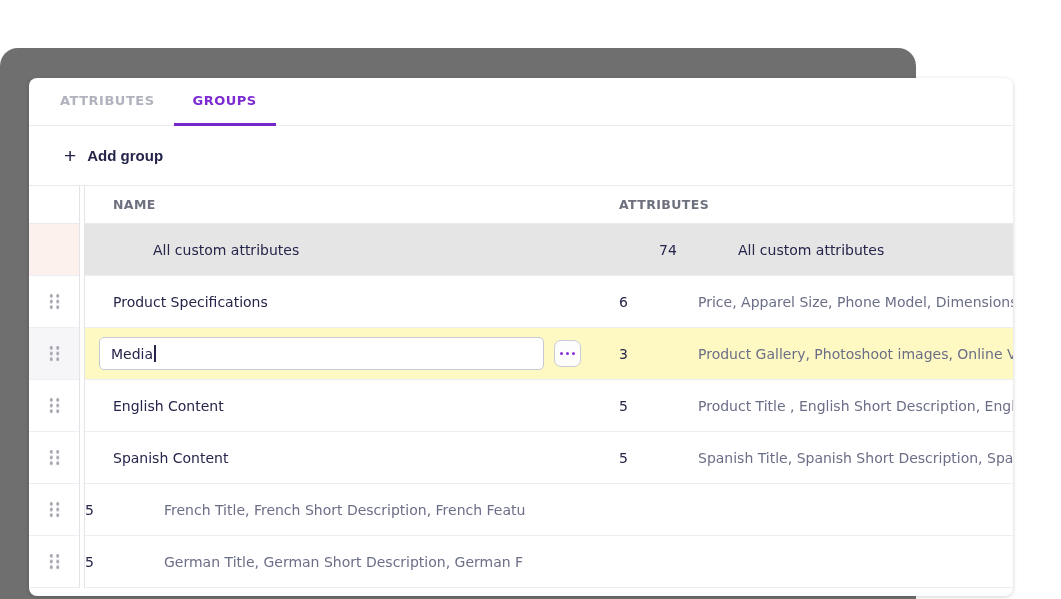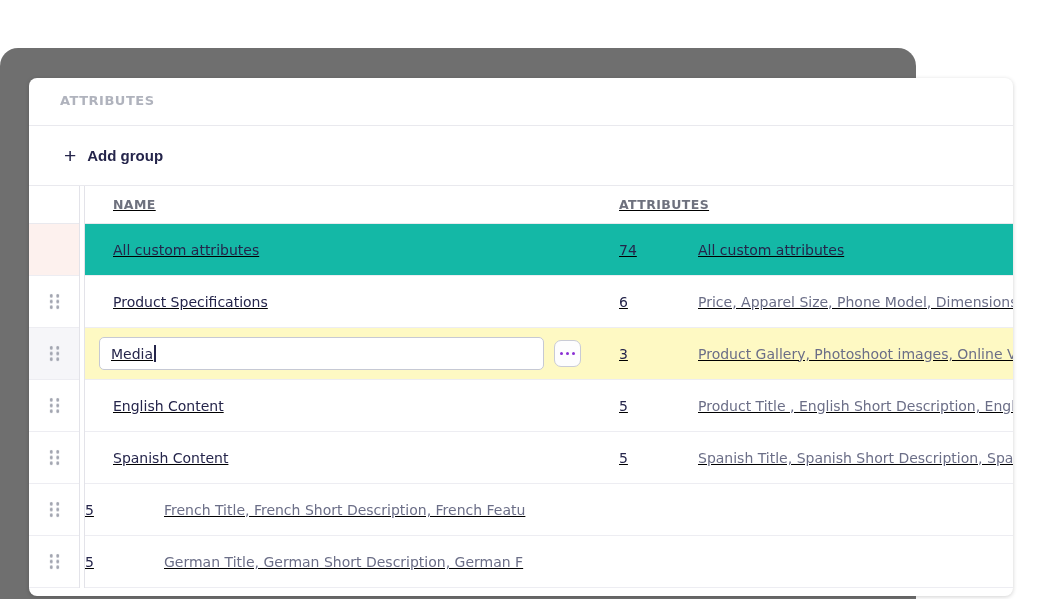--- a/index.html
+++ b/index.html
@@ -12,41 +12,41 @@
   .tab { display:flex; align-items:center; padding:0 19px; font-size:13px; font-weight:700; letter-spacing:.5px; color:#b0b3bd; border-bottom:3px solid transparent; margin-bottom:-1px; cursor:pointer; }
   .tab.active { color:#7c2bd1; border-bottom-color:#7527c9; }
 
   
   .toolbar { height:60px; border-bottom:1px solid #e9e9ee; display:flex; align-items:center; padding-left:35px; }
   .add-group { display:flex; align-items:center; gap:11px; cursor:pointer; background:none; border:none; }
   .add-group .plus { font-size:21px; font-weight:400; color:#25254b; line-height:1; }
   .add-group .lbl { font-size:15px; font-weight:700; color:#25254b; }
 
   
-  .grid { display:flex; align-items:center;text-decoration:underline; }
+  .grid { display:flex; align-items:center; }
   .rail { width:51px; border-right:1px solid #e3e3e9; }
   .gap { width:4px; }
   .table { flex:1; border-left:1px solid #e3e3e9; min-width:0; }
 
   .rail-head { height:38px; border-bottom:1px solid #e9e9ee; }
   .rail-cell { height:52px; border-bottom:1px solid #ededf2; display:flex; align-items:center; justify-content:center; }
   .rail-cell.pink { background:#fdf1ee; }
   .rail-cell.editing { background:#f6f6f9; }
 
   .drag-handle { width:13px; height:17px; cursor:grab;
     background-image:radial-gradient(circle, #a3a6b1 1.5px, transparent 1.9px);
     background-size:6.5px 5.7px; background-position:0 0; background-repeat:repeat; }
 
   .thead { height:38px; border-bottom:1px solid #e9e9ee; display:flex; align-items:center; }
   .th { font-size:12.5px; font-weight:700; letter-spacing:.4px; color:#6e717e; }
   .th-name { width:534px; padding-left:28px; }
   .th-attrs { padding-left:0; }
 
   .row { height:52px; border-bottom:1px solid #ededf2; display:flex; align-items:center; min-width:0; }
-  .row.pink { background:#14b8a6; }
+  .row.pink { background:#e5e5e5;padding-left:40px; }
   .row.editing { background:#fef9c3; }
   .cell-name { width:534px; padding-left:28px; font-size:14px; color:#25254b; white-space:nowrap; overflow:hidden; flex:none; display:flex; align-items:center; }
   .cell-count { width:79px; font-size:14px; color:#25254b; flex:none; }
   .cell-list { flex:1; min-width:0; font-size:14px; color:#6b6e87; white-space:nowrap; overflow:hidden; }
   .cell-list.dark { color:#25254b; }
 
   
   .edit-wrap { display:flex; align-items:center; gap:10px; margin-left:-14px; }
   .fake-input { width:445px; height:33px; border:1px solid #c6c9d4; border-radius:5px; background:#ffffff; display:flex; align-items:center; padding-left:11px; font-size:14px; color:#25254b; }
   .caret { display:inline-block; width:1.5px; height:17px; background:#25254b; margin-left:1px; }
@@ -54,20 +54,21 @@
   .dots-btn i { width:3.5px; height:3.5px; border-radius:50%; background:#8a2fd4; }
 </style>
 </head>
 <body>
 
 <div class="backdrop">
   <div class="card">
 
     <div class="tabbar">
       <div class="tab">ATTRIBUTES</div>
+      <div class="tab active">GROUPS</div>
     </div>
 
     <div class="toolbar">
       <button class="add-group">
         <span class="plus">+</span>
         <span class="lbl">Add group</span>
       </button>
     </div>
 
     <div class="grid">

